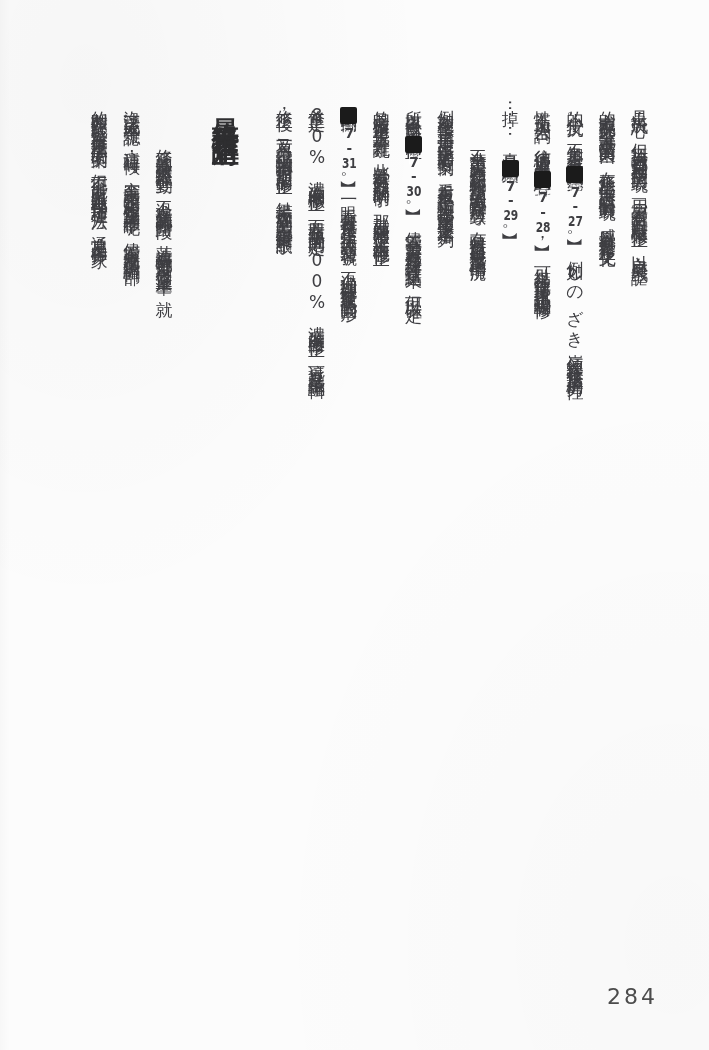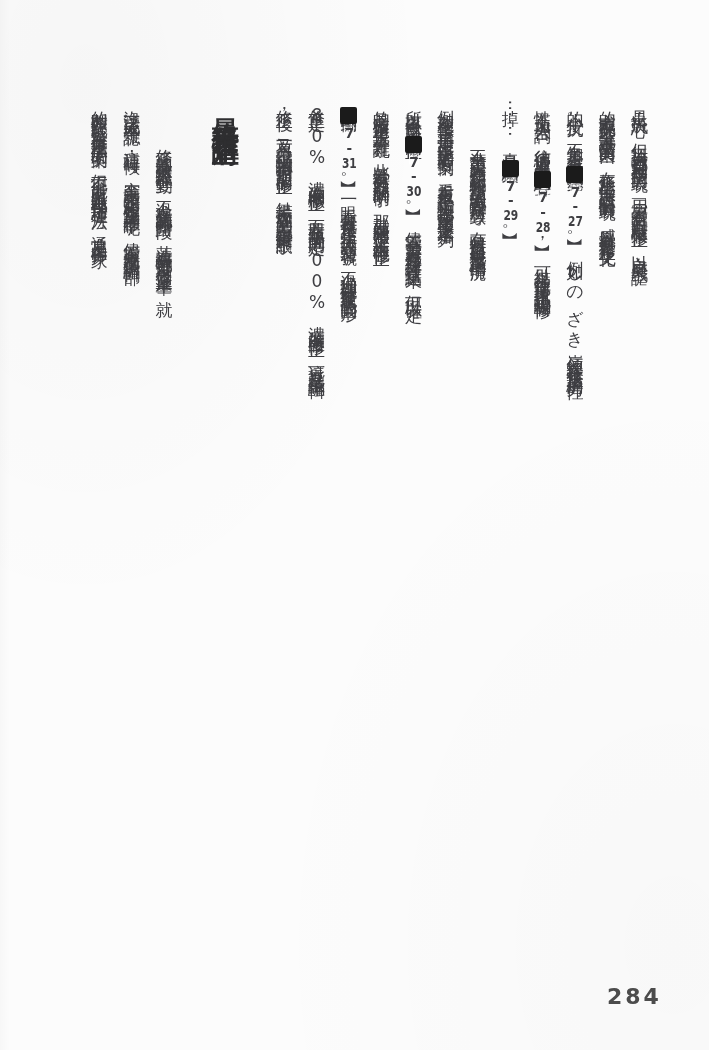--- a/index.html
+++ b/index.html
@@ -60,21 +60,21 @@
   }
   .fignum .tcy{ text-combine-upright:all; }
   .digits{
     text-orientation:upright;
     letter-spacing:1px;
   }
   .page-number{
     position:absolute;
     left:607px; top:984px;
     font-size:22px;
-    font-weight:bold;
+    font-weight:normal;
     letter-spacing:3px;
     color:#4c4c4c;
   }
 </style>
 </head>
 <body>
 
 <div class="page">
   <div class="textblock">
     <div id="cols-before" style="display:contents"><div class="vline"><span>是出於玩心，但無論何者都是利用修正的表現。用寫著「有害」的對話框來修正，以自虐又戲謔</span></div><div class="vline"><span>的方式表現那些不允許畫出來的東西，在修正部位傾訴自己心聲的表現，感覺就像是對修正文化</span></div><div class="vline"><span>的小小反抗。不知是否只有筆者有這種感覺</span><span class="figref">【<span class="figbox">圖</span><span class="fignum"><span class="tcy">7</span>-<span class="tcy">27</span></span>】</span><span>。例如しのざき嶺便經常在被修正掉的男性</span></div><div class="vline"><span>性器上加入台詞，彷彿透過性器表達自己的心聲</span><span class="figref">【<span class="figbox">圖</span><span class="fignum"><span class="tcy">7</span>-<span class="tcy">28</span></span>】</span><span>，可結果往往連那段訊息也被編輯修</span></div><div class="vline"><span>掉⋯⋯真是諷刺的結果</span><span class="figref">【<span class="figbox">圖</span><span class="fignum"><span class="tcy">7</span>-<span class="tcy">29</span></span>】</span><span>。</span></div><div class="vline indent"><span>不清楚是否因為作家和編輯對修正的認識有差異所導致，有時候還會出現雙重修正的情況。</span></div><div class="vline"><span>例如在塗黑修正上再加上塗白修正的稀有案例。看起來似乎是編輯認為作家的塗黑修正還不夠，</span></div><div class="vline"><span>所以事後自己又補上白色的修正</span><span class="figref">【<span class="figbox">圖</span><span class="fignum"><span class="tcy">7</span>-<span class="tcy">30</span></span>】</span><span>。儘管不清楚究竟有何經緯才導致這結果，但可以確定</span></div><div class="vline"><span>的是這種修正視覺上十分雜亂。此外還有更難以理解的例子。那就是在圓黑修正上補上白色修正</span></div><div class="vline"><span>的案例</span><span class="figref">【<span class="figbox">圖</span><span class="fignum"><span class="tcy">7</span>-<span class="tcy">31</span></span>】</span><span>。一眼看上去就像是「禁止通行」的交通符號，不過仔細觀察才發現黑色的圓形</span></div><div class="vline"><span>修正是</span><span class="digits">80%</span><span>濃度的網狀修正，而蓋在龜頭上的則是</span><span class="digits">100%</span><span>濃度的塗白修正。這可能是某位編輯</span></div><div class="vline"><span>修正後，又有另一位編輯認為不夠而追加的修正，結果反而在別的意義上變得更顯眼了。</span></div></div>

